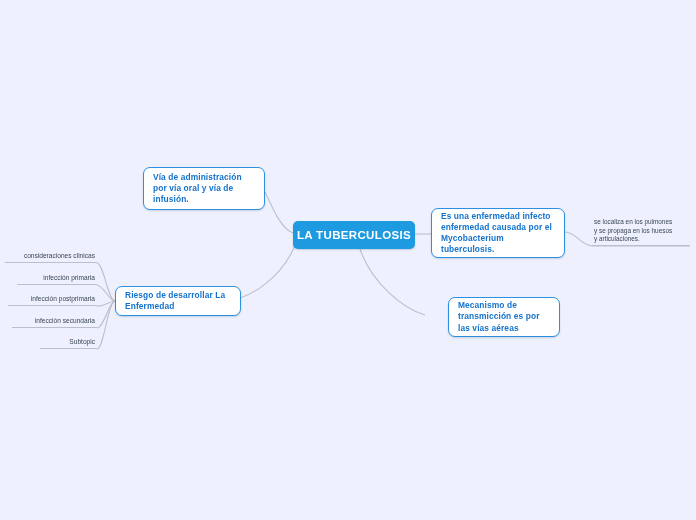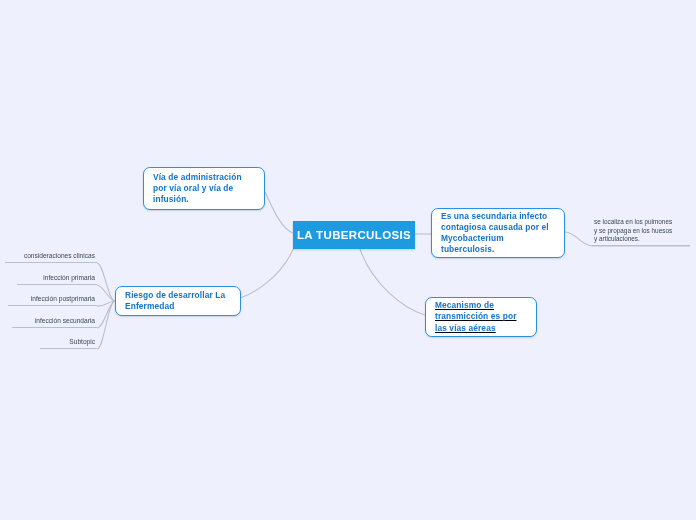--- a/index.html
+++ b/index.html
@@ -30,21 +30,21 @@
   }
 
   
   .root-node {
     position: absolute;
     left: 293px;
     top: 221px;
     width: 122px;
     height: 28px;
     background: #1e9ae0;
-    border-radius: 0;
+    border-radius: 5px;
     box-sizing: border-box;
     display: flex;
     align-items: center;
     justify-content: center;
     box-shadow: 0 1px 2px rgba(40,70,120,0.22);
   }
   .root-node .root-label {
     color: #ffffff;
     font-size: 11.5px;
     font-weight: bold;
@@ -78,25 +78,24 @@
     width: 122px;
     height: 43px;
   }
   #node-enfermedad {
     left: 431px;
     top: 208px;
     width: 134px;
     height: 50px;
   }
   #node-mecanismo {
-    left: 425px;
+    left: 448px;
     top: 297px;
     width: 112px;
     height: 40px;
-    text-decoration: underline;
   }
   #node-riesgo {
     left: 115px;
     top: 286px;
     width: 126px;
     height: 30px;
   }
 
   
   .leaf-node {
@@ -172,21 +171,21 @@
 
   <div class="root-node">
     <span class="root-label">LA TUBERCULOSIS</span>
   </div>
 
   <div class="branch-node" id="node-via">
     <span class="branch-label">Vía de administración por vía oral y vía de infusión.</span>
   </div>
 
   <div class="branch-node" id="node-enfermedad">
-    <span class="branch-label">Es una secundaria infecto contagiosa causada por el Mycobacterium tuberculosis.</span>
+    <span class="branch-label">Es una enfermedad infecto enfermedad causada por el Mycobacterium tuberculosis.</span>
   </div>
 
   <div class="branch-node" id="node-mecanismo">
     <span class="branch-label">Mecanismo de transmicción es por las vías aéreas</span>
   </div>
 
   <div class="branch-node" id="node-riesgo">
     <span class="branch-label">Riesgo de desarrollar La Enfermedad</span>
   </div>
 

